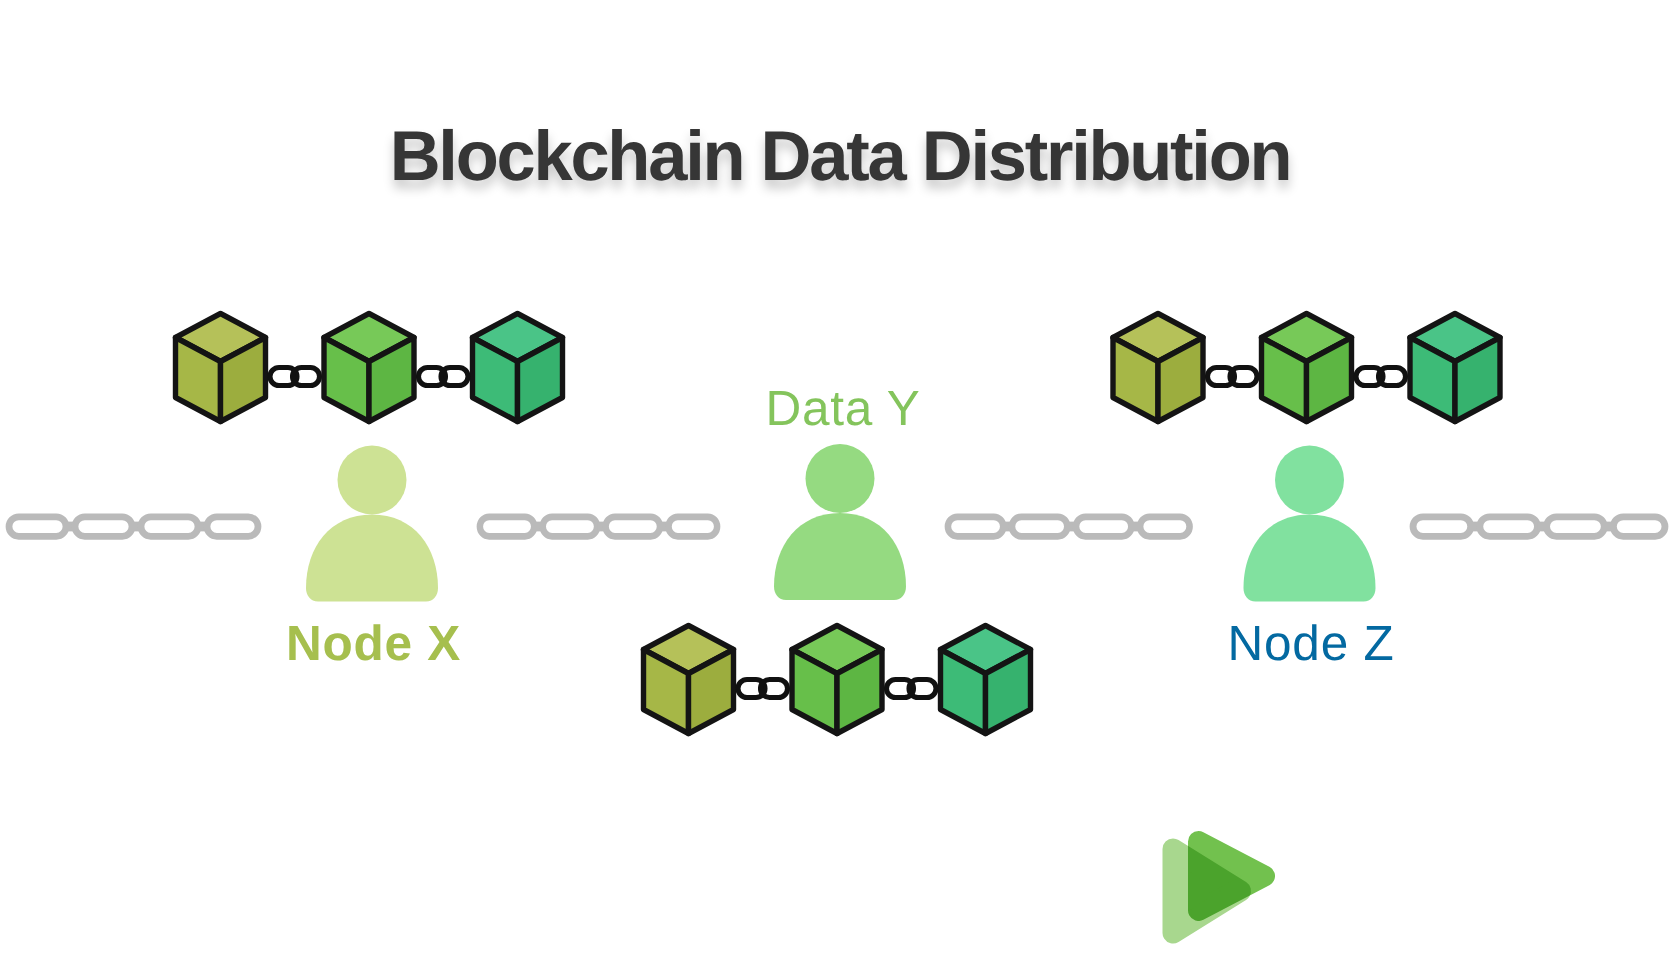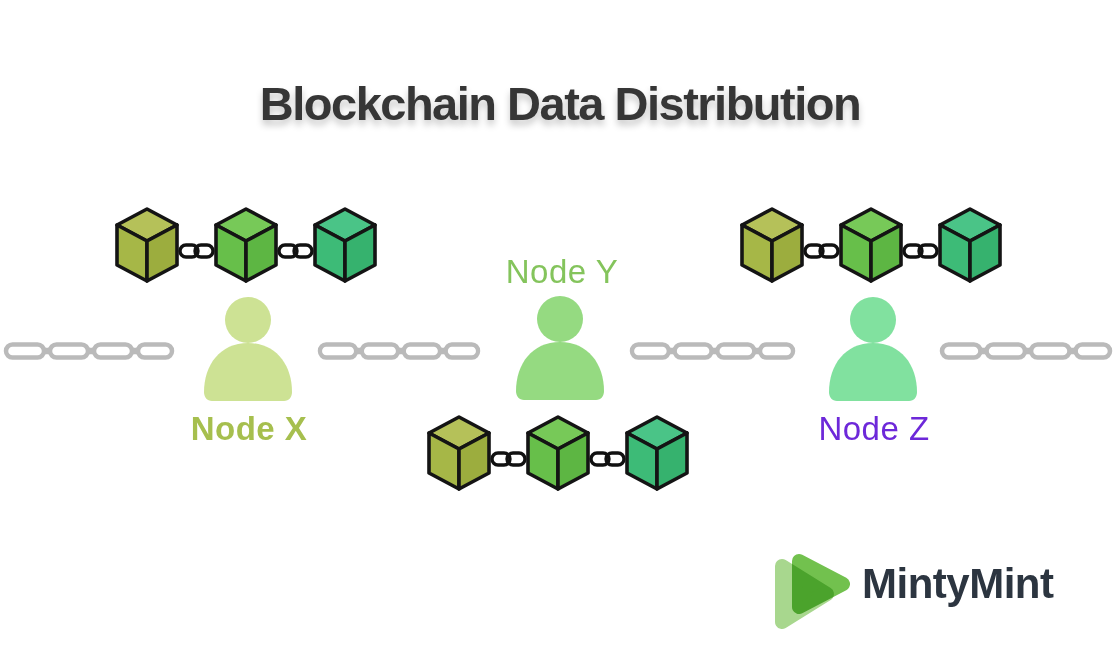--- a/index.html
+++ b/index.html
@@ -183,22 +183,21 @@
   </svg>
 
   <svg class="abs" style="left:829px;top:297px" width="88" height="106" viewBox="0 0 88 106">
     <g style="fill: rgb(129, 225, 159);">
       <circle cx="44" cy="23" r="23"></circle>
       <path d="M8,104 C3,104 0,100 0,95 C0,68 16,46 44,46 C72,46 88,68 88,95 C88,100 85,104 80,104 Z"></path>
     </g>
   </svg>
 
   <div class="node-label" style="left: 149px; top: 410px; color: rgb(166, 191, 78); font-weight: bold;">Node X</div>
-  <div class="node-label" style="left: 462px; top: 253px; color: rgb(132, 196, 92);">Node Y</div>
-  <div class="node-label" style="left: 774px; top: 410px; color: #6d28d9;">Node Z</div>
+  <div class="node-label" style="left: 462px; top: 253px; color: rgb(132, 196, 92);">Data Y</div>
+  <div class="node-label" style="left: 774px; top: 410px; color: #0369a1;">Node Z</div>
 
   <svg class="abs" style="left:768px;top:545px" width="94" height="86" viewBox="-2 -2 94 86">
     <polygon points="12,19 57,47 12,75" stroke-width="14" stroke-linejoin="round" style="fill: rgb(168, 215, 142); stroke: rgb(168, 215, 142);"></polygon>
     <polygon points="29,14 73,37 29,60" stroke-width="14" stroke-linejoin="round" style="mix-blend-mode: multiply; fill: rgb(114, 193, 78); stroke: rgb(114, 193, 78);"></polygon>
   </svg>
-  <div class="logo-text" style="color: rgb(44, 53, 64);">MintyMint</div>
 
 </div>
 
 </body></html>

